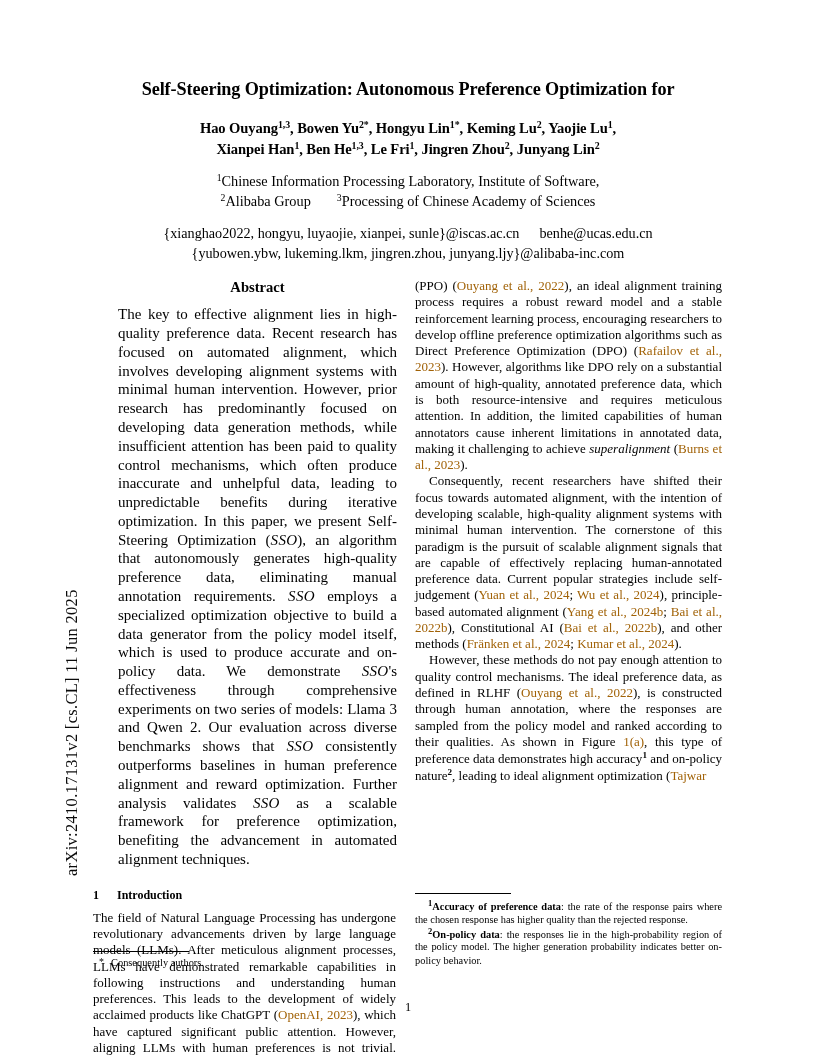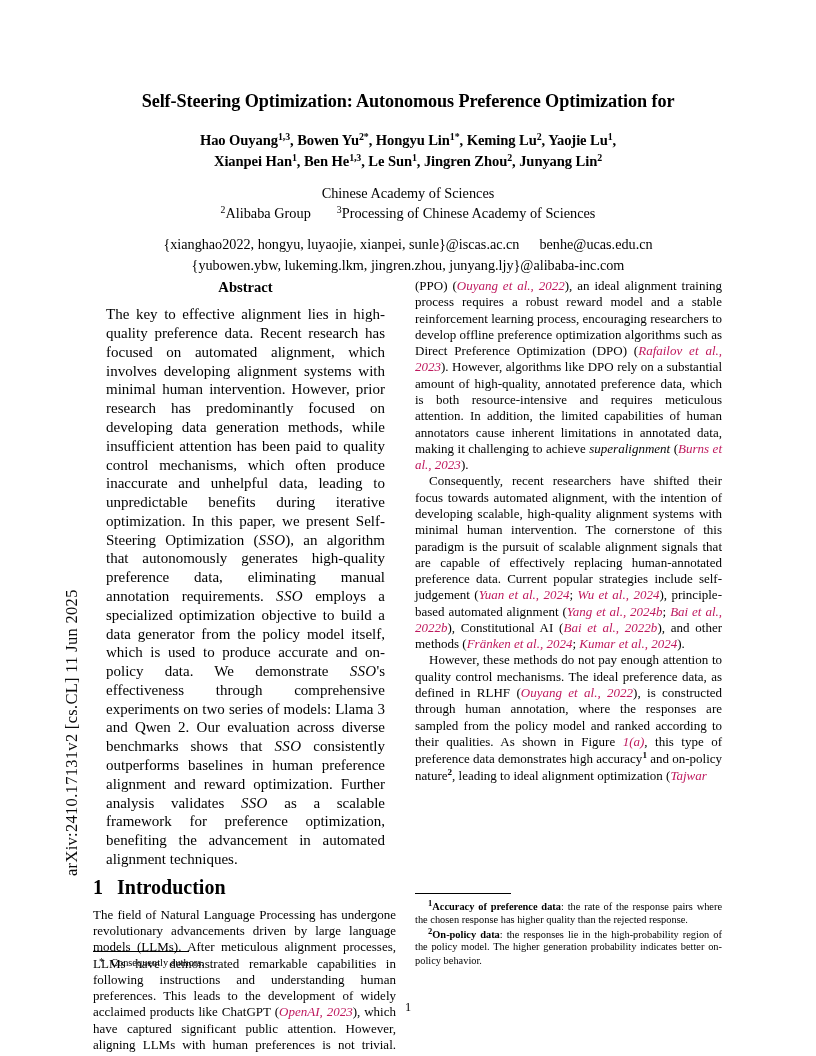--- a/index.html
+++ b/index.html
@@ -45,21 +45,21 @@
     left: 0;
     top: 0;
     width: 816px;
     height: 1056px;
   }
 
   
   #title-block {
     position: absolute;
     left: 108px;
-    top: 90px;
+    top: 78px;
     width: 600px;
     text-align: center;
   }
   #paper-title {
     font-size: 18.2px;
     font-weight: bold;
     line-height: 1.30;
     margin: 0 0 0 0;
     letter-spacing: -0.1px;
   }
@@ -93,54 +93,54 @@
     font-size: 13.0px;
     line-height: 1.253;
     text-align: justify;
     text-justify: inter-word;
   }
   #col-left  { left: 93px;  width: 303px; }
   #col-right { left: 415px; width: 307px; }
 
   
   #abstract-wrap {
-    margin-left: 13px;
+    margin-left: 25px;
     width: 279px;
   }
   #abstract-heading {
     text-align: center;
     font-size: 14.6px;
     font-weight: bold;
     margin: 0 0 9px 0;
   }
   #abstract-text {
     text-align: justify;
     text-justify: inter-word;
     margin: 0;
     font-size: 15px;
     line-height: 1.253;
   }
 
   h2.section-heading {
-    font-size: 20px;
-    font-weight: bold;
-    margin: 6px 0 7px 0;
+    font-size: 12px;
+    font-weight: bold;
+    margin: 19px 0 7px 0;
     text-align: left;
   }
   h2.section-heading .secnum { display: inline-block; width: 24px; }
 
   p.para {
     margin: 0;
     text-indent: 14px;
     text-align: justify;
     text-justify: inter-word;
   }
   p.para.first { text-indent: 0; }
 
-  .cite { color: #be185d; font-style: italic; }
+  .cite { color: #a16207; }
   .mathit { font-style: italic; font-family: "Liberation Serif","DejaVu Serif",serif; letter-spacing: 0.3px; }
   .ital { font-style: italic; }
   sup.fnref { font-size: 0.70em; vertical-align: 0.50em; font-weight: bold; }
 
   
   .footnote-area {
     position: absolute;
     font-size: 10.4px;
     line-height: 1.26;
     text-align: justify;
@@ -190,28 +190,28 @@
       <div>
         <span>Hao Ouyang</span><sup>1,3</sup>,
         <span>Bowen Yu</span><sup>2*</sup>,
         <span>Hongyu Lin</span><sup>1*</sup>,
         <span>Keming Lu</span><sup>2</sup>,
         <span>Yaojie Lu</span><sup>1</sup>,
       </div>
       <div>
         <span>Xianpei Han</span><sup>1</sup>,
         <span>Ben He</span><sup>1,3</sup>,
-        <span>Le Sun</span><sup>1</sup>,
+        <span>Le Fri</span><sup>1</sup>,
         <span>Jingren Zhou</span><sup>2</sup>,
         <span>Junyang Lin</span><sup>2</sup>
       </div>
     </div>
 
     <div id="affils">
-      <div class="affil-row2"><span>Chinese Academy of Sciences</span></div>
+      <div><sup>1</sup><span>Chinese Information Processing Laboratory, Institute of Software,</span></div>
       <div><sup>2</sup><span>Alibaba Group</span><span class="affil-gap"></span><sup>3</sup><span>Processing of Chinese Academy of Sciences</span></div>
     </div>
 
     <div id="emails">
       <div><span>{xianghao2022, hongyu, luyaojie, xianpei, sunle}@iscas.ac.cn</span><span class="email-gap"></span><span>benhe@ucas.edu.cn</span></div>
       <div><span>{yubowen.ybw, lukeming.lkm, jingren.zhou, junyang.ljy}@alibaba-inc.com</span></div>
     </div>
   </div>
 
   <div class="col" id="col-left">

